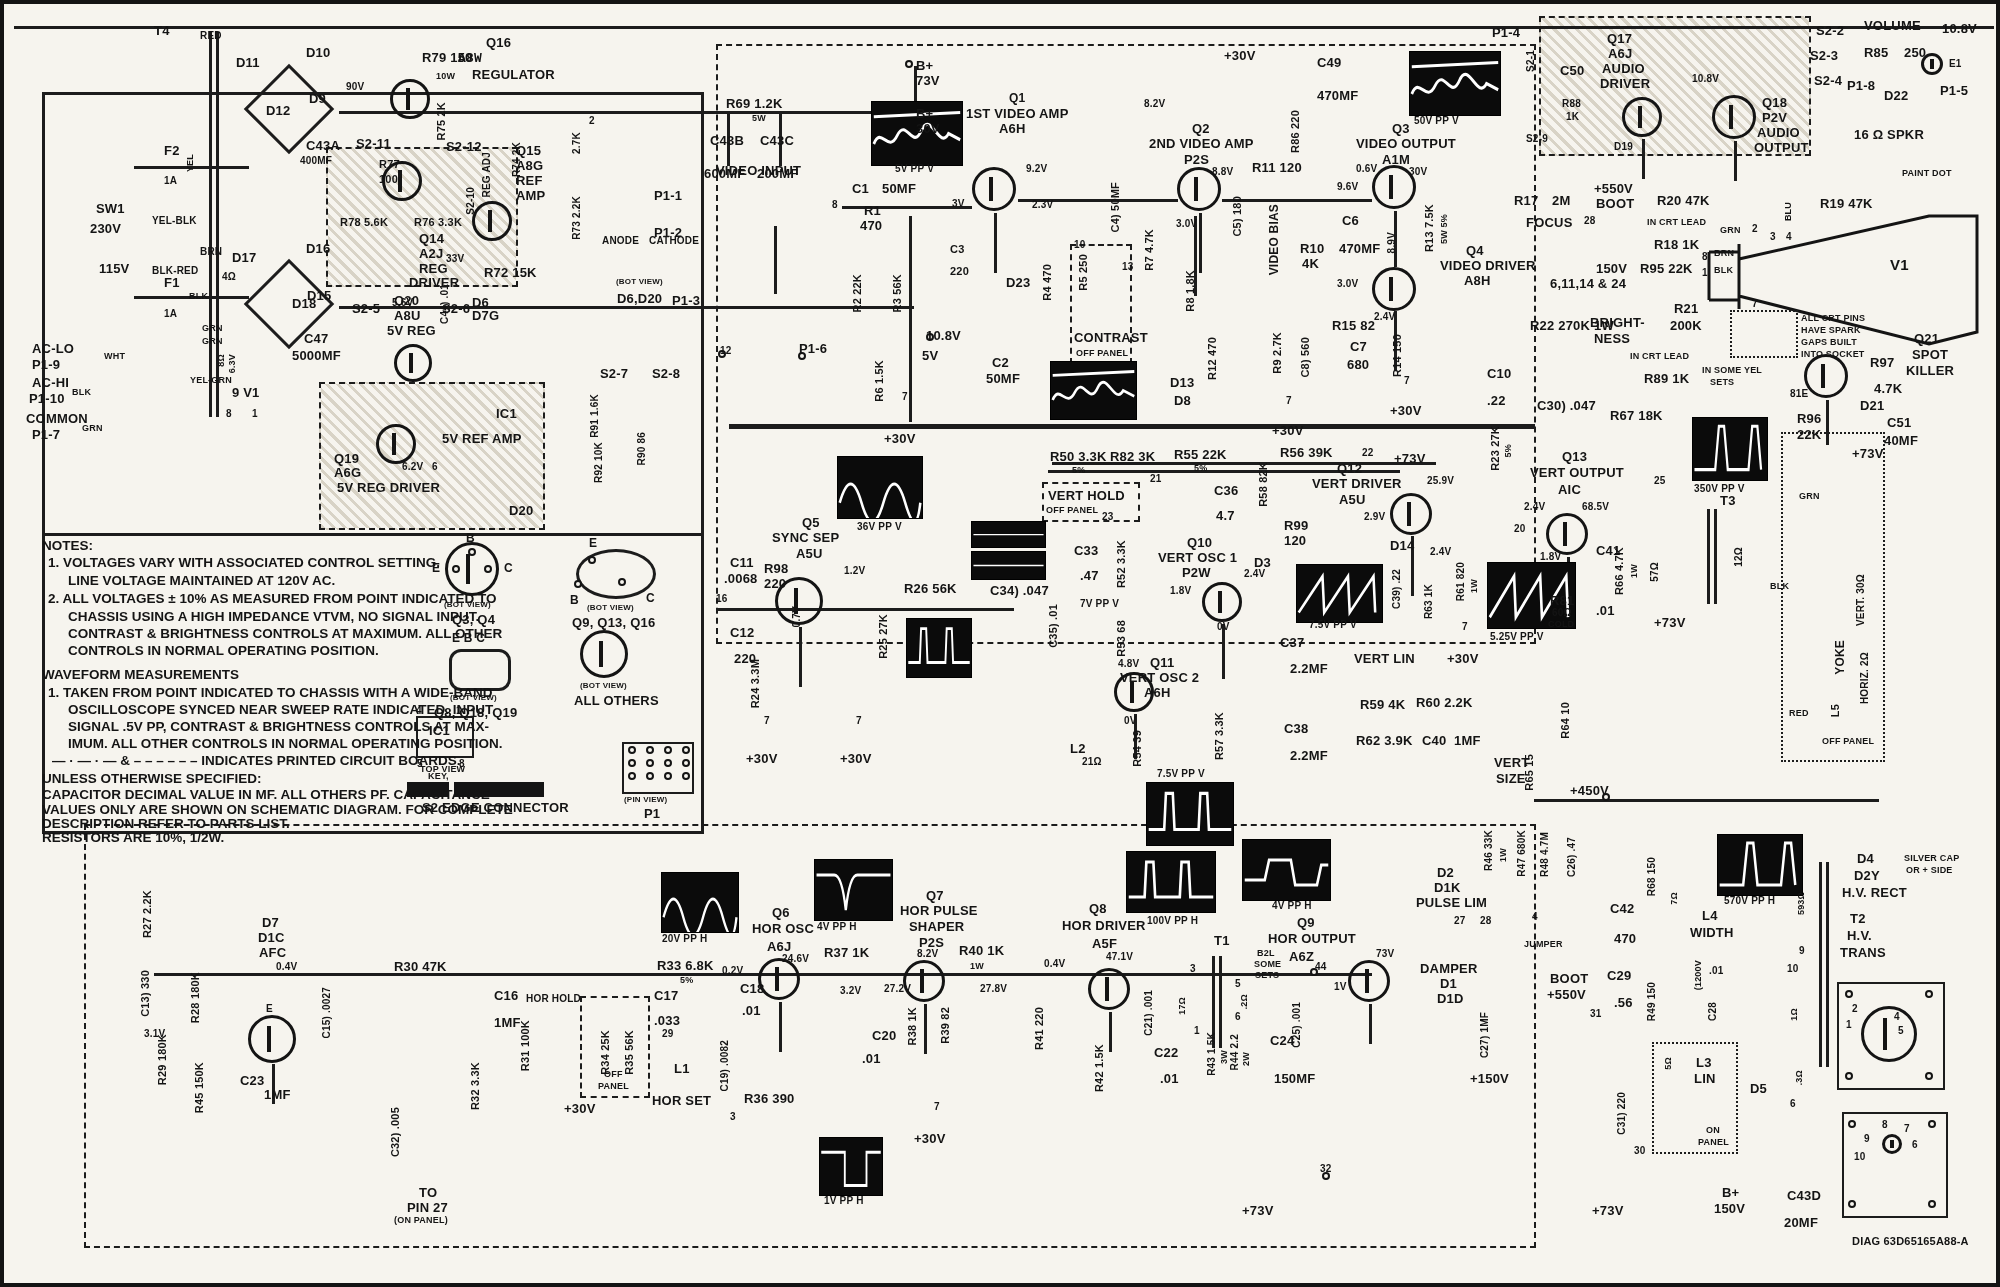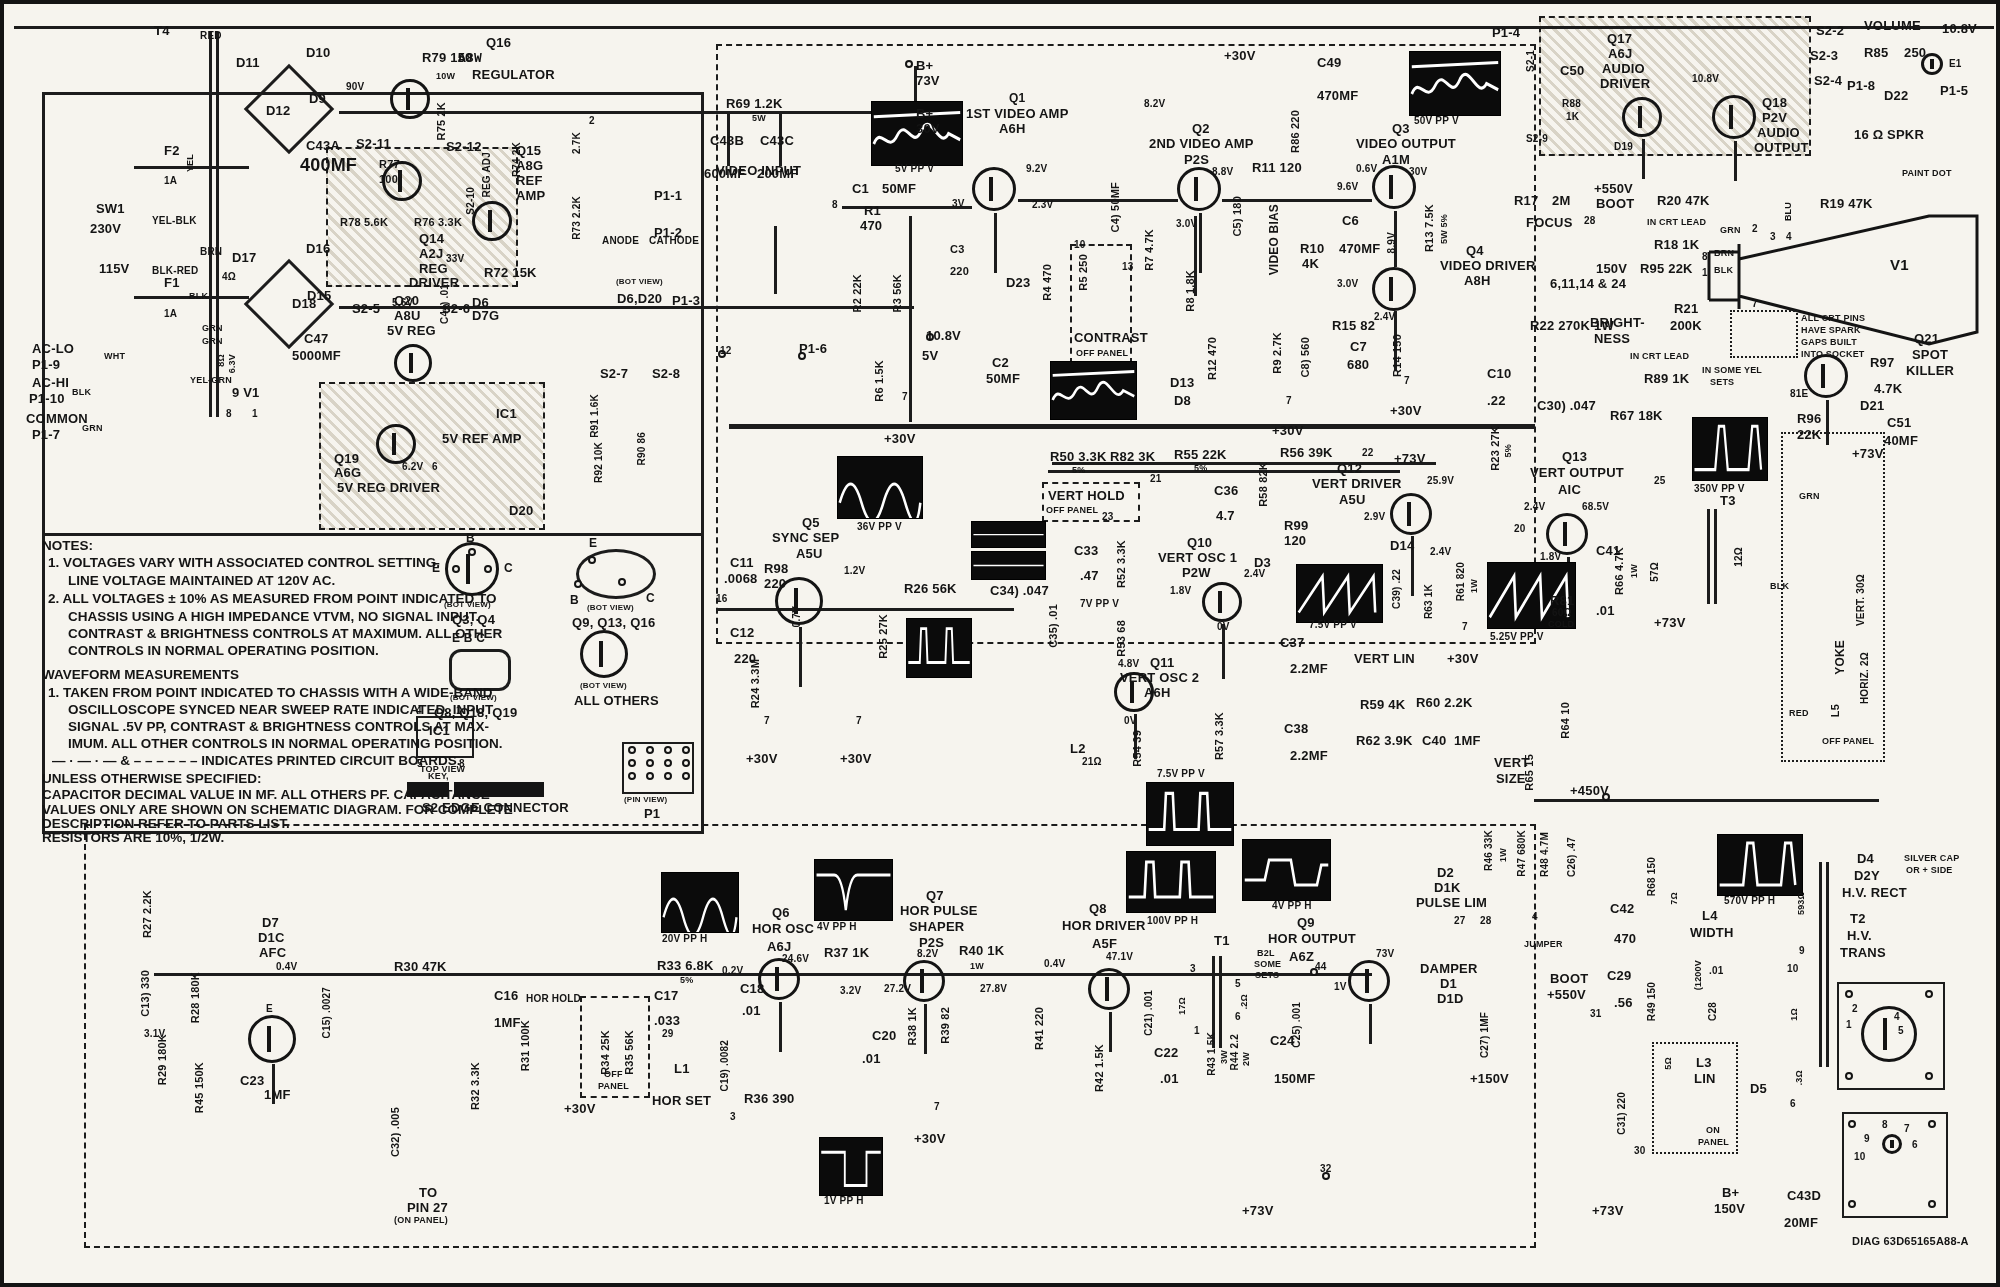--- a/index.html
+++ b/index.html
@@ -258,21 +258,21 @@
     <div class="lbl" style="left: 262px; top: 100px; font-size: 13px;">D12</div>
     <div class="lbl" style="left: 305px; top: 88px; font-size: 13px;">D9</div>
     <div class="lbl" style="left: 342px; top: 78px; font-size: 10px;">90V</div>
     <div class="lbl" style="left: 418px; top: 47px; font-size: 13px;">R79 150</div>
     <div class="lbl" style="left: 432px; top: 68px; font-size: 9px;">10W</div>
     <div class="lbl" style="left: 482px; top: 32px; font-size: 13px;">Q16</div>
     <div class="lbl" style="left: 454px; top: 48px; font-size: 13px; font-family: Liberation Mono, monospace;">A8W</div>
     <div class="lbl" style="left: 468px; top: 64px; font-size: 13px;">REGULATOR</div>
     <div class="lbl v" style="left: 432px; top: 98px; font-size: 11px;">R75 2K</div>
     <div class="lbl" style="left: 302px; top: 135px; font-size: 13px;">C43A</div>
-    <div class="lbl" style="left: 296px; top: 152px; font-size: 18px;">400MF</div>
+    <div class="lbl" style="left: 296px; top: 152px; font-size: 10px;">400MF</div>
     <div class="lbl" style="left: 352px; top: 133px; font-size: 13px;">S2-11</div>
     <div class="lbl" style="left: 442px; top: 136px; font-size: 13px;">S2-12</div>
     <div class="lbl" style="left: 375px; top: 155px; font-size: 11px;">R77</div>
     <div class="lbl" style="left: 375px; top: 170px; font-size: 11px;">100</div>
     <div class="lbl" style="left: 512px; top: 140px; font-size: 13px;">Q15</div>
     <div class="lbl" style="left: 512px; top: 155px; font-size: 13px;">A8G</div>
     <div class="lbl" style="left: 512px; top: 170px; font-size: 13px;">REF</div>
     <div class="lbl" style="left: 512px; top: 185px; font-size: 13px;">AMP</div>
     <div class="lbl v" style="left: 478px; top: 148px; font-size: 10px;">REG ADJ</div>
     <div class="lbl v" style="left: 508px; top: 138px; font-size: 10px;">R74 2K</div>

